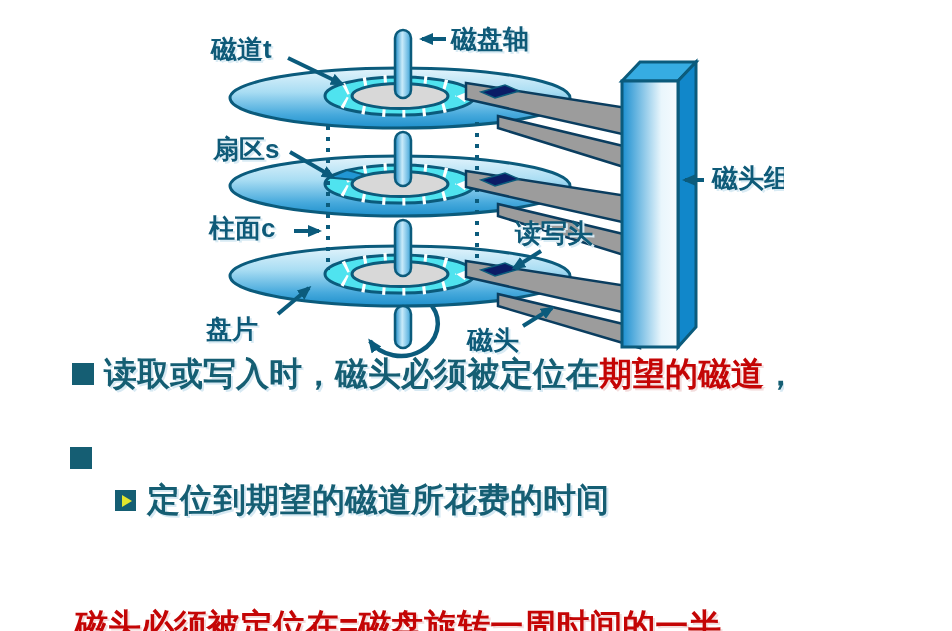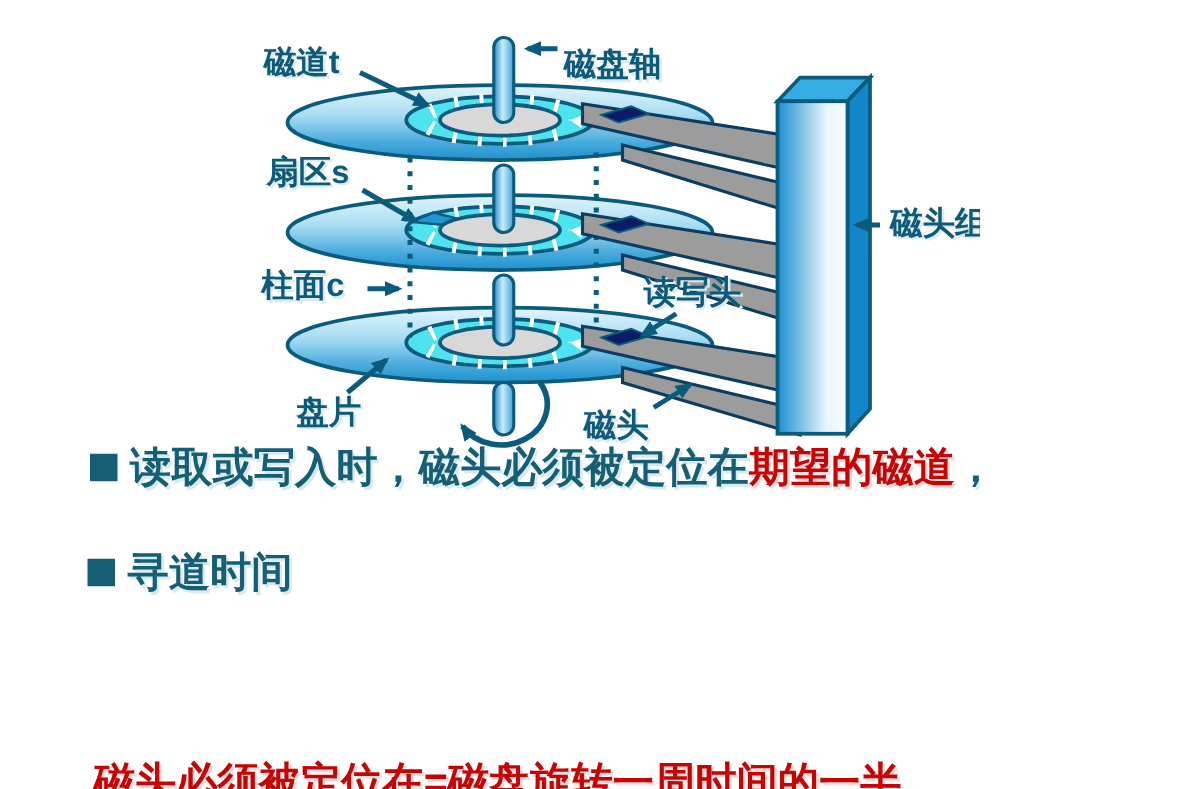--- a/index.html
+++ b/index.html
@@ -107,36 +107,41 @@
       <line x1="290" y1="128" x2="333" y2="153" marker-end="url(#arrowHead)"></line>
       <line x1="294" y1="207" x2="319" y2="207" marker-end="url(#arrowHead)"></line>
       <line x1="541" y1="227" x2="514" y2="244" marker-end="url(#arrowHead)"></line>
       <line x1="278" y1="290" x2="309" y2="264" marker-end="url(#arrowHead)"></line>
       <line x1="523" y1="302" x2="552" y2="284" marker-end="url(#arrowHead)"></line>
       <line x1="704" y1="156" x2="685" y2="156" marker-end="url(#arrowHead)"></line>
     </g>
   </svg>
 
   <div class="dlabel" style="left:211px;top:12px">磁道t</div>
-  <div class="dlabel" style="left:451px;top:14px">磁盘轴</div>
-  <div class="dlabel" style="left:213px;top:100px">扇区s</div>
+  <div class="dlabel" style="left:451px;top:2px">磁盘轴</div>
+  <div class="dlabel" style="left:213px;top:112px">扇区s</div>
   <div class="dlabel" style="left:209px;top:191px">柱面c</div>
   <div class="dlabel" style="left:515px;top:196px">读写头</div>
-  <div class="dlabel" style="left:237px;top:292px">盘片</div>
+  <div class="dlabel" style="left:206px;top:292px">盘片</div>
   <div class="dlabel" style="left:467px;top:303px">磁头</div>
   <div class="dlabel" style="left:712px;top:141px">磁头组</div>
 
   <div class="row" style="left:72px;top:331px">
     <span class="sq"></span>
     <span class="t"><span>读取或写入时，磁头必须被定位在</span><span class="red">期望的磁道</span><span>，并从</span></span>
   </div>
 
   <div class="row" style="left:70px;top:415px">
     <span class="sq"></span>
-    <span class="t">寻道时间</span>
+  </div>
+  <div class="row" style="left:115px;top:457px">
+    <span class="subsq">
+        <span class="tri"></span>
+      </span>
+    <span class="t">定位到期望的磁道所花费的时间</span>
   </div>
 
 
   <div class="row" style="left:75px;top:583px">
     <span class="t red">磁头必须被定位在=磁盘旋转一周时间的一半</span>
   </div>
 
 </div>
 
 </body></html>

